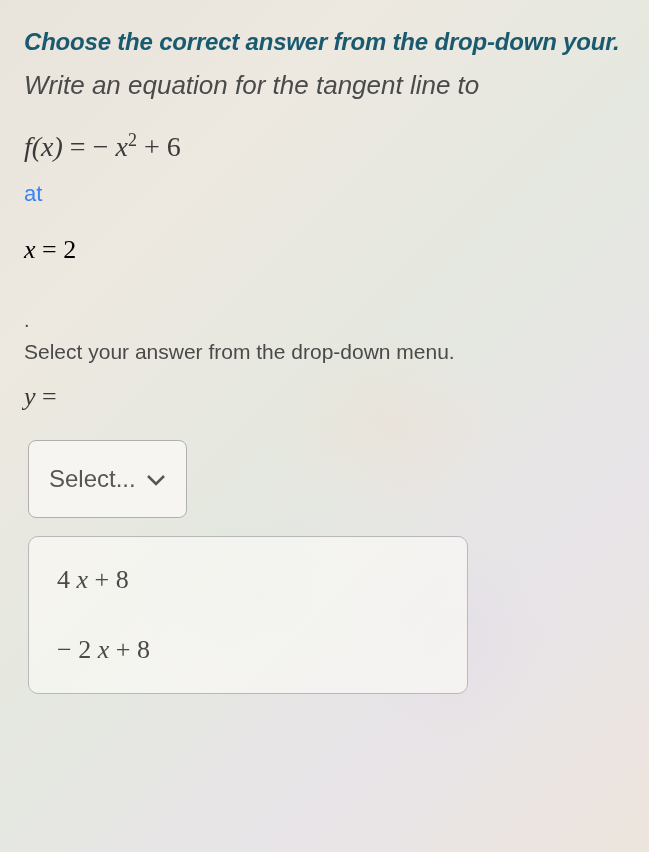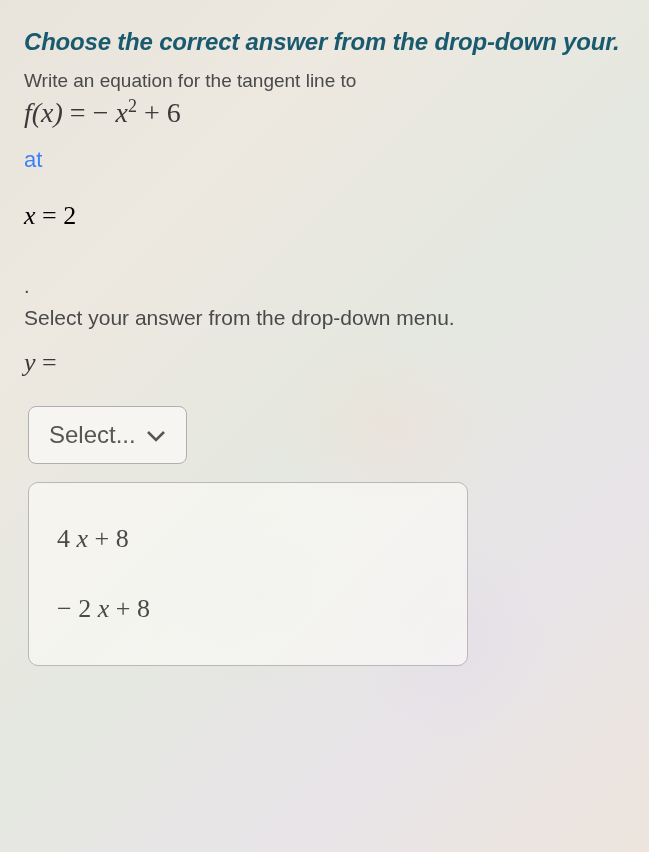--- a/index.html
+++ b/index.html
@@ -36,24 +36,25 @@
     }
     .heading {
       font-weight: 700;
       font-style: italic;
       color: #1a5a6e;
       font-size: 24px;
       margin-bottom: 14px;
       letter-spacing: -0.2px;
     }
     .instruction {
-      font-size: 19px;
+      font-size: 26px;
       color: #4a4a4a;
-      margin-bottom: 4px;
+      margin-bottom: 29px;
       font-weight: 400;
+      font-style: italic;
     }
     .equation {
       font-size: 28px;
       color: #3a3a3a;
       margin-bottom: 18px;
       font-family: Liberation Serif, serif;
     }
     .equation .italic {
       font-style: italic;
     }
@@ -97,42 +98,42 @@
     .y-equals .eq {
       font-style: normal;
     }
     .dropdown-trigger {
       display: inline-flex;
       align-items: center;
       gap: 10px;
       border: 1px solid #b0b0b0;
       background: rgba(250,248,245,0.8);
       border-radius: 8px;
-      padding: 14px 20px;
+      padding: 24px 20px;
       font-size: 24px;
       color: #565656;
       cursor: pointer;
       margin-bottom: 18px;
       margin-left: 4px;
     }
     .chevron {
       display: inline-block;
     }
     .chevron svg {
       width: 20px;
       height: 14px;
       stroke: #565656;
       stroke-width: 2.5;
       fill: none;
     }
     .dropdown-list {
       border: 1px solid #b8b8b8;
       background: rgba(252,250,247,0.65);
       border-radius: 10px;
-      padding: 21px 0;
+      padding: 8px 0;
       width: 440px;
       margin-left: 4px;
     }
     .dropdown-option {
       padding: 20px 28px;
       font-size: 26px;
       color: #4a4a4a;
       font-family: 'Times New Roman', serif;
       cursor: pointer;
     }

